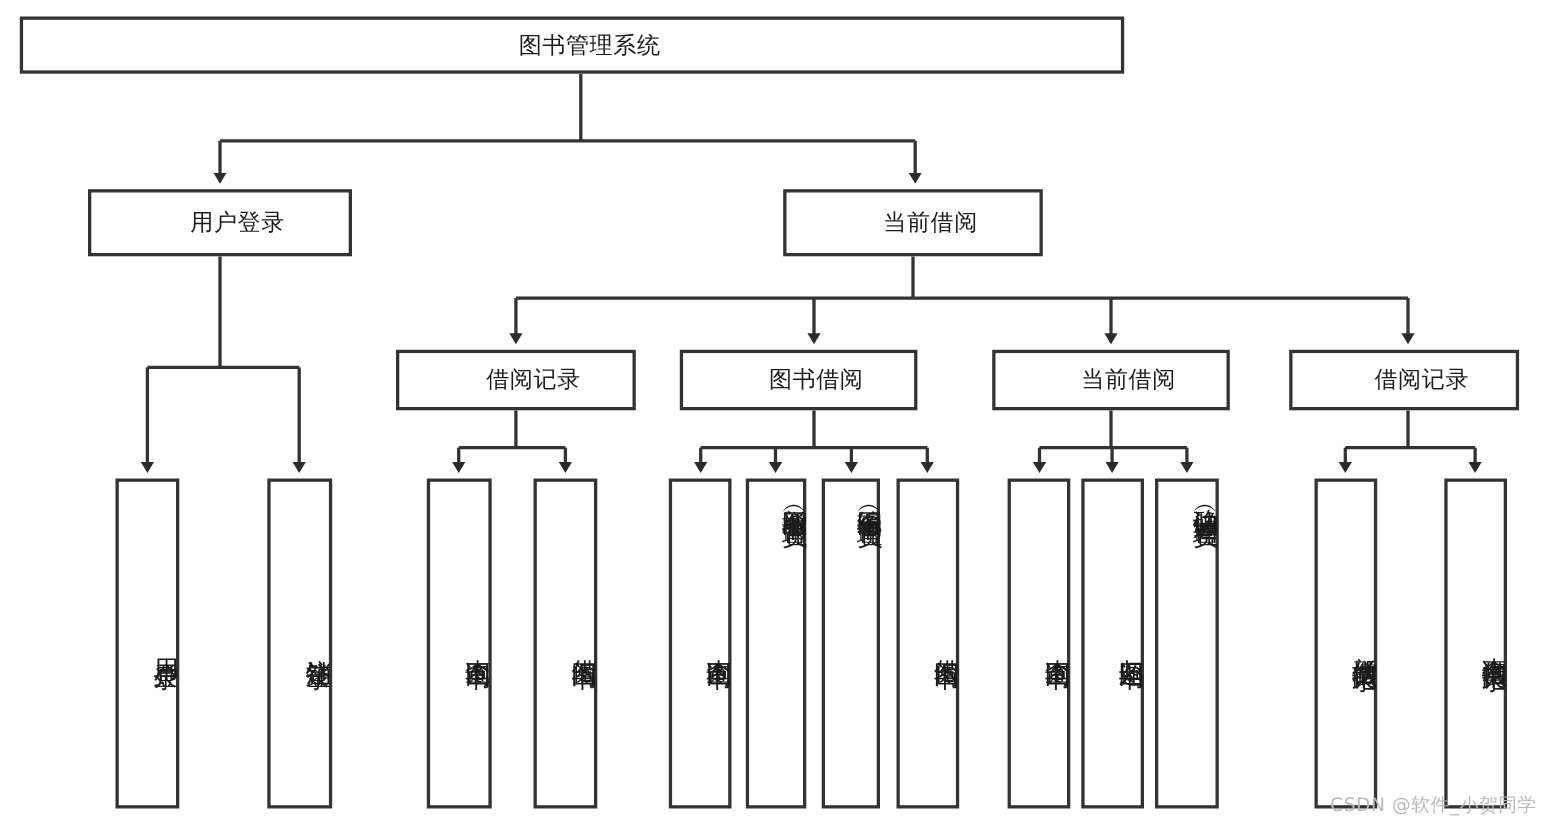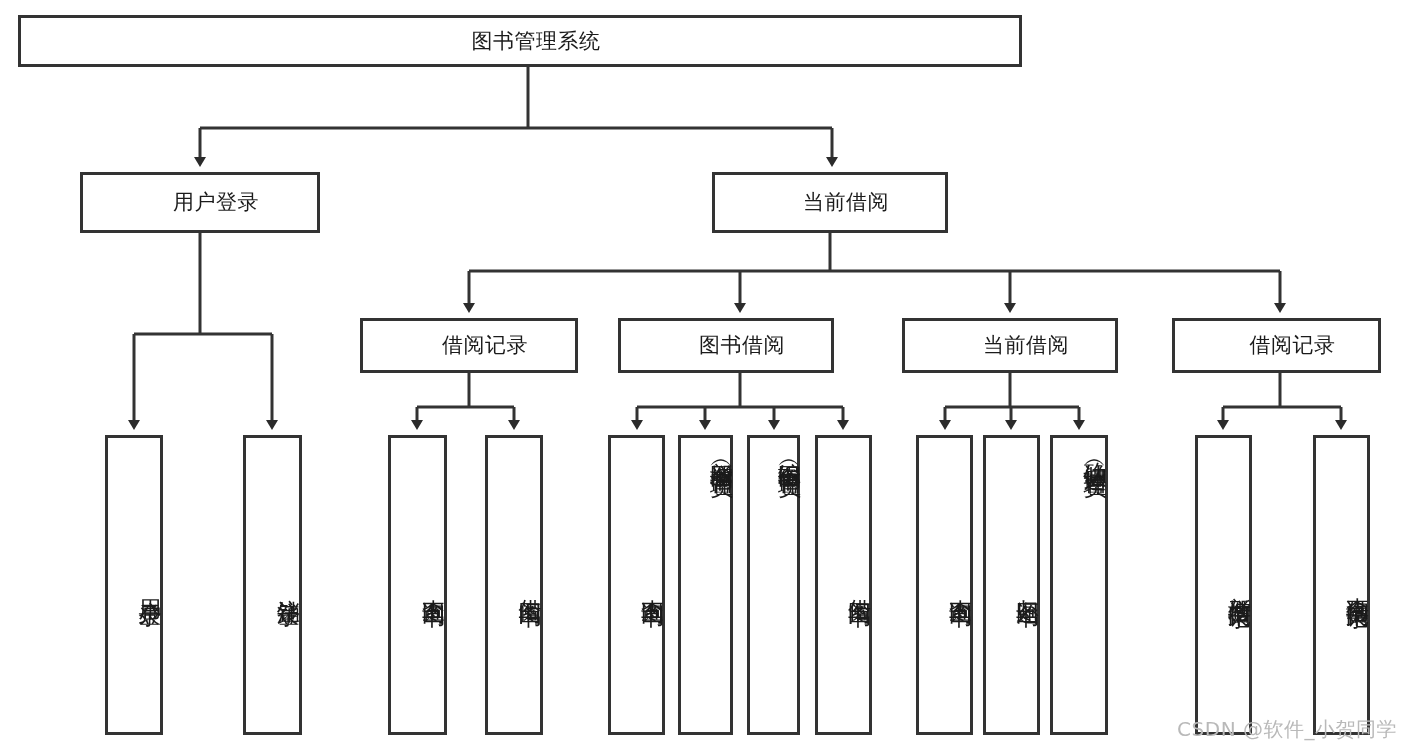--- a/index.html
+++ b/index.html
@@ -63,21 +63,21 @@
     white-space: nowrap;
   }
   .node.vertical.centered {
     align-items: center;
     padding-top: 0;
   }
   .watermark {
     position: absolute;
     right: 8px;
     bottom: 4px;
-    font-size: 20px;
+    font-size: 17px;
     color: #b9b9b9;
     letter-spacing: 0.5px;
     white-space: nowrap;
     font-family: "DejaVu Sans", "Liberation Sans", sans-serif;
   }
 </style>
 </head>
 <body>
 
 <div id="canvas">

